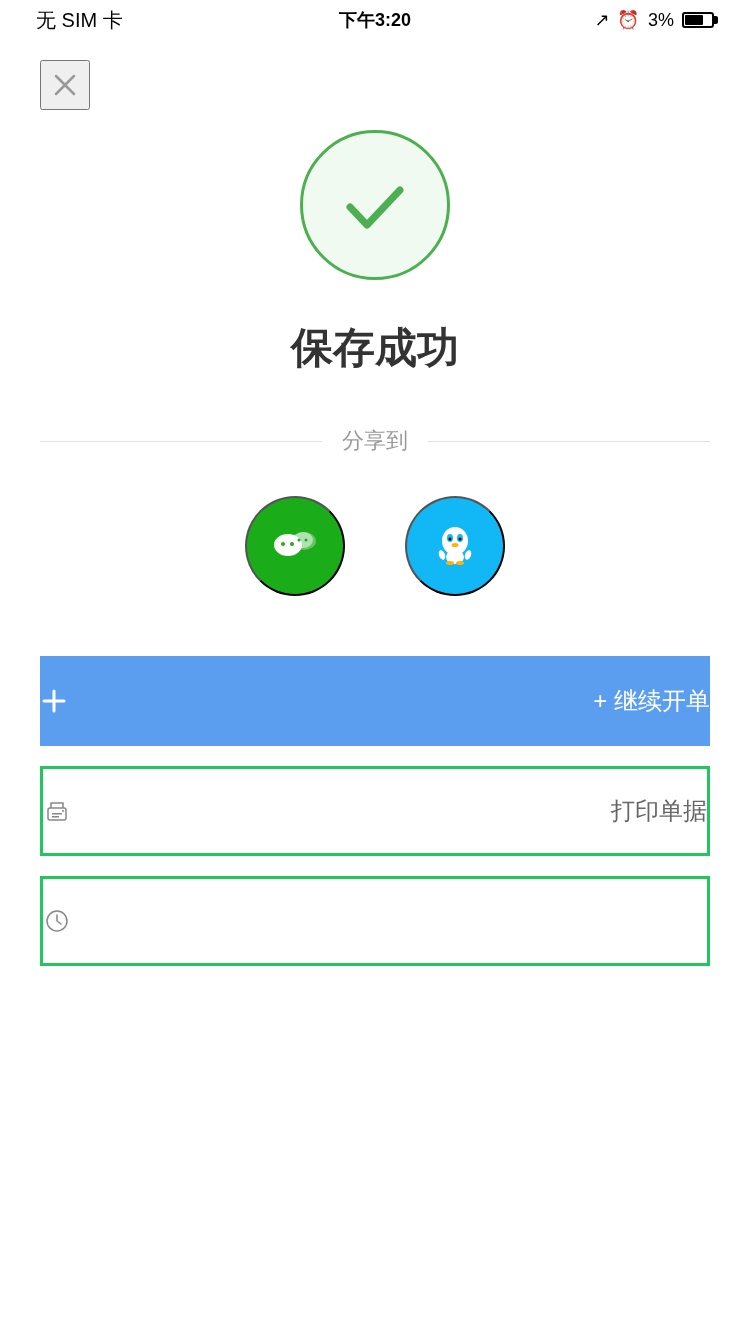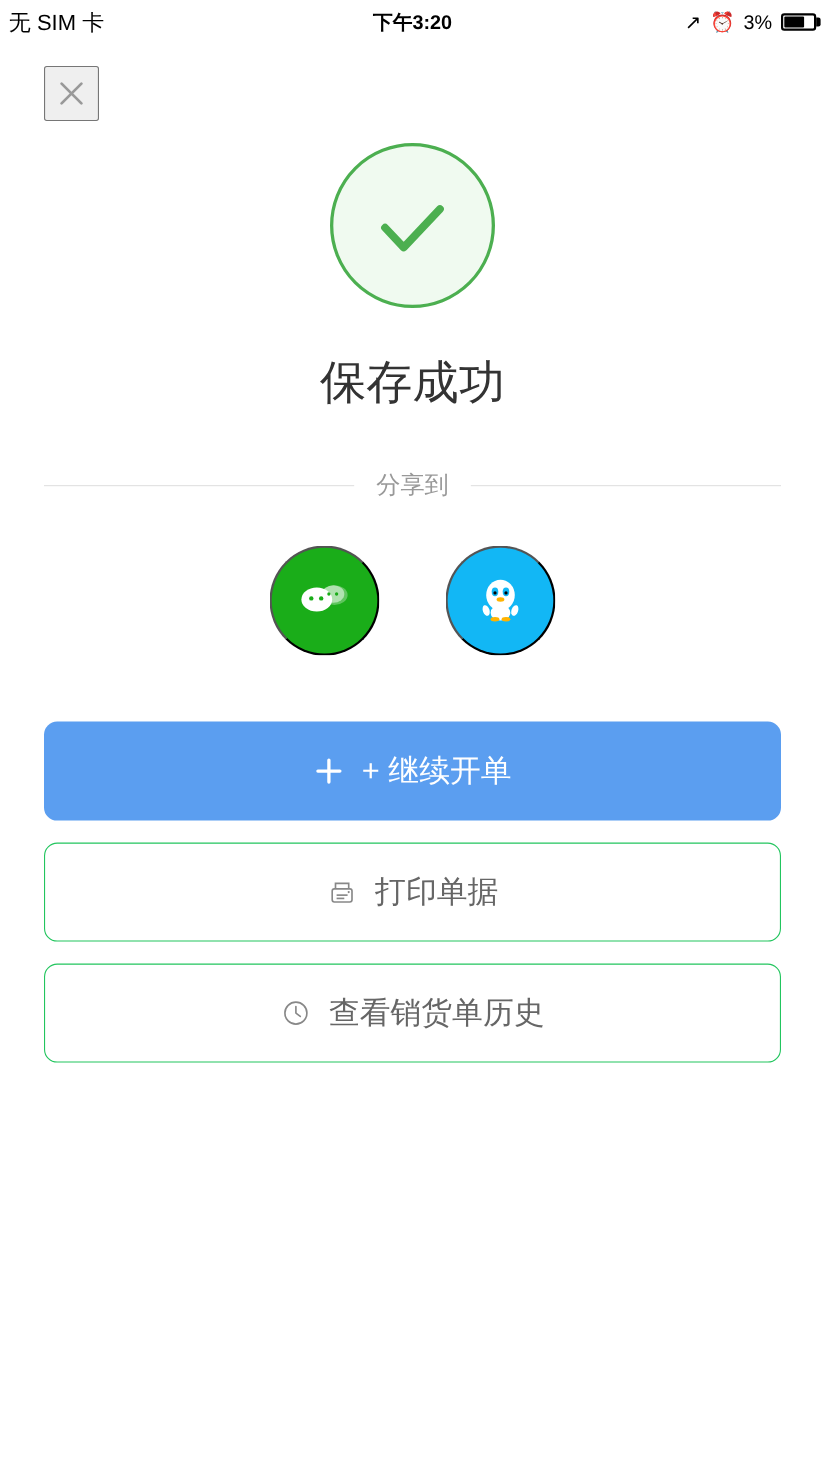--- a/index.html
+++ b/index.html
@@ -12,21 +12,21 @@
       position: relative;
     }
 
     
     .status-bar {
       width: 100%;
       height: 40px;
       display: flex;
       align-items: center;
       justify-content: space-between;
-      padding: 0 8px;
+      padding: 0 36px;
       background: #fff;
     }
     .status-left {
       display: flex;
       align-items: center;
       gap: 8px;
       font-size: 20px;
       color: #000;
       font-weight: 500;
     }
@@ -111,21 +111,21 @@
       margin-bottom: 40px;
     }
     .success-circle svg {
       width: 80px;
       height: 80px;
     }
 
     
     .success-title {
       font-size: 42px;
-      font-weight: 400;
+      font-weight: 700;
       color: #333;
       margin-bottom: 50px;
     }
 
     
     .share-divider {
       width: 100%;
       display: flex;
       align-items: center;
       gap: 20px;
@@ -172,38 +172,38 @@
     
     .action-buttons {
       width: 100%;
       display: flex;
       flex-direction: column;
       gap: 20px;
     }
     .btn {
       width: 100%;
       height: 90px;
-      border-radius: 12px;
+      border-radius: 0;
       border: none;
-      font-size: 28px;
-      display: flex;
-      align-items: center;
-      justify-content: center;
+      font-size: 24px;
+      display: flex;
+      align-items: center;
+      justify-content: space-between;
       gap: 16px;
       cursor: pointer;
     }
     .btn-primary {
       background: #5B9EF0;
       color: #fff;
       border: none;
     }
     .btn-secondary {
       background: #fff;
       color: #666;
-      border: 1px solid #22c55e;
+      border: 3px solid #22c55e;
     }
     .btn svg {
       width: 28px;
       height: 28px;
     }
   </style>
 </head>
 <body>
 
 <div class="status-bar">
@@ -314,17 +314,16 @@
         <circle cx="20" cy="14" r="1" fill="#888" stroke="none"></circle>
       </svg>
       <span>打印单据</span>
     </button>
 
     <button class="btn btn-secondary">
       <svg viewBox="0 0 28 28" fill="none" stroke="#888" stroke-width="1.5">
         <circle cx="14" cy="14" r="10"></circle>
         <polyline points="14,8 14,14 18,17" stroke-linecap="round" stroke-linejoin="round"></polyline>
       </svg>
-      <span>查看销货单历史</span>
     </button>
   </div>
 
 </div>
 
 </body></html>

